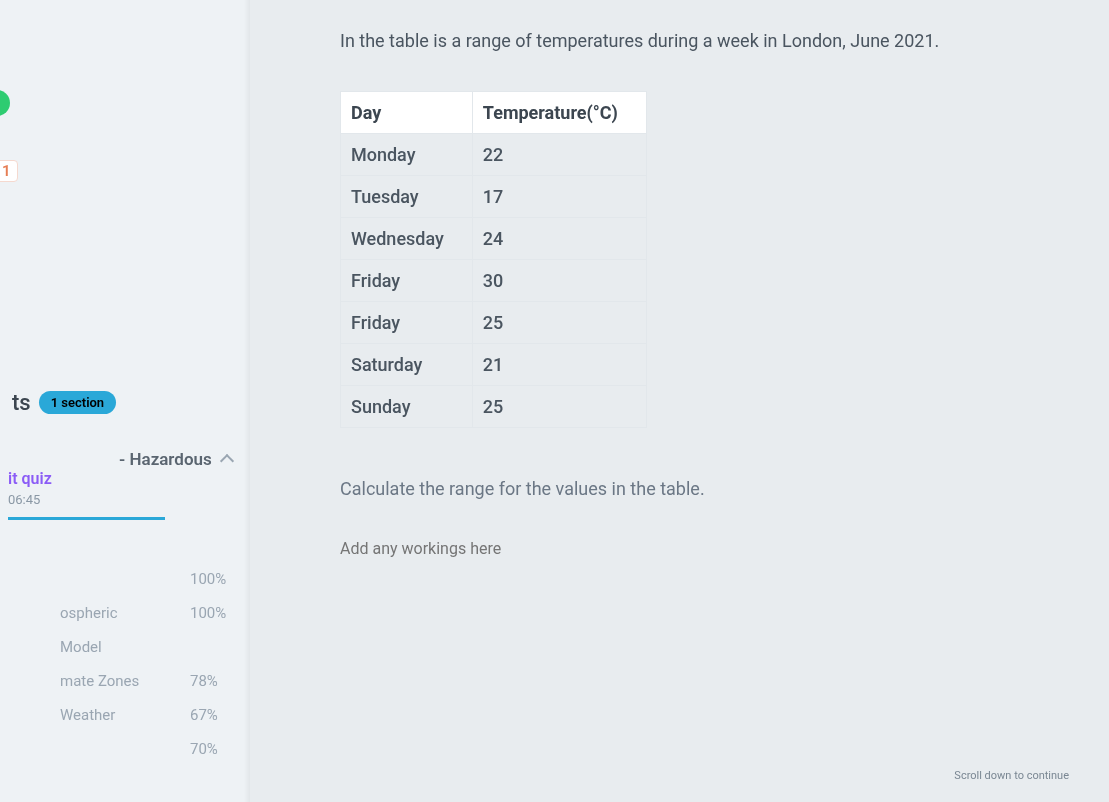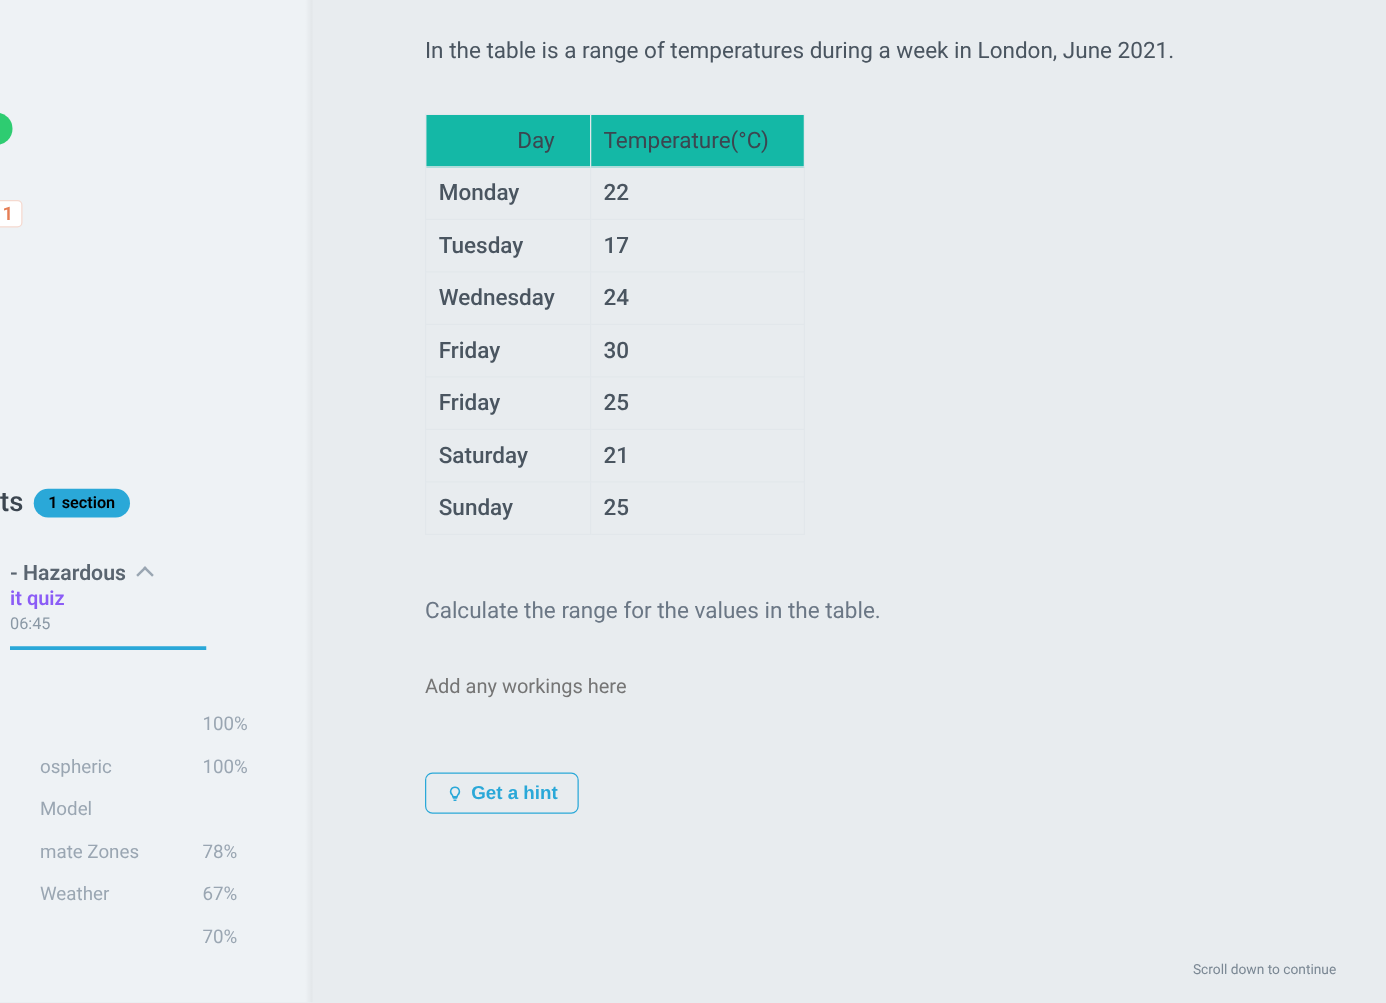--- a/index.html
+++ b/index.html
@@ -45,21 +45,21 @@
     background: #fff;
     border: 1px solid #f5d9cf;
     border-radius: 4px;
     padding: 1px 6px;
   }
   .units-row {
     margin-top: 370px;
     display: flex;
     align-items: center;
     gap: 8px;
-    padding-left: 0;
+    padding-left: 12px;
   }
   .units-row .lbl {
     font-size: 22px;
     color: #3c4650;
     font-weight: 500;
   }
   .section-pill {
     background: #2aa8d8;
     color: #000000;
     font-size: 13px;
@@ -68,20 +68,21 @@
     padding: 4px 12px;
   }
   .quiz-item {
     margin-top: 30px;
     padding: 4px 8px 12px 8px;
   }
   .quiz-title {
     color: #5a6570;
     font-size: 17px;
     font-weight: 600;
+    text-align: right;
   }
   .quiz-sub {
     color: #8b5cf6;
     font-size: 16px;
     font-weight: 600;
   }
   .quiz-time {
     color: #8a98a5;
     font-size: 13px;
     margin-top: 4px;
@@ -92,21 +93,21 @@
     width: 70%;
     margin-top: 10px;
   }
   .progress-list {
     margin-top: 30px;
     padding-left: 4px;
   }
   .progress-row {
     display: flex;
     align-items: center;
-    justify-content: center;
+    justify-content: flex-end;
     gap: 20px;
     color: #9aa6b2;
     font-size: 15px;
     padding: 8px 0;
   }
   .progress-row .name {
     width: 110px;
     overflow: hidden;
     white-space: nowrap;
   }
@@ -130,24 +131,23 @@
     font-size: 18px;
     color: #4a5560;
   }
   table.data th, table.data td {
     text-align: left;
     padding: 10px 28px 10px 10px;
     border: 1px solid #e2e7eb;
     font-weight: 500;
   }
   table.data th {
-    font-weight: 400;
+    font-weight: 700;
     color: #3c4650;
-    background: #14b8a6;
-    text-align: right;
+    background: #ffffff;
   }
   .question {
     margin-top: 50px;
     color: #6b7785;
     font-size: 18px;
   }
   .workings {
     margin-top: 40px;
     color: #a9b3bd;
     font-size: 16px;
@@ -279,23 +279,15 @@
         <td>Sunday</td>
         <td>25</td>
       </tr>
     </tbody>
   </table>
 
   <p class="question">Calculate the range for the values in the table.</p>
 
   <input class="workings" type="text" placeholder="Add any workings here" style="">
 
-  <div>
-    <button class="hint-btn">
-      <svg viewBox="0 0 24 24" fill="none" stroke="#2aa8d8" stroke-width="2">
-        <path d="M9 18h6M10 21h4M12 3a6 6 0 00-4 10.5c.7.8 1 1.5 1 2.5h6c0-1 .3-1.7 1-2.5A6 6 0 0012 3z"></path>
-      </svg>
-      <span>Get a hint</span>
-    </button>
-  </div>
 
   <div class="scroll-note">Scroll down to continue</div>
 </div>
 
 </body></html>

